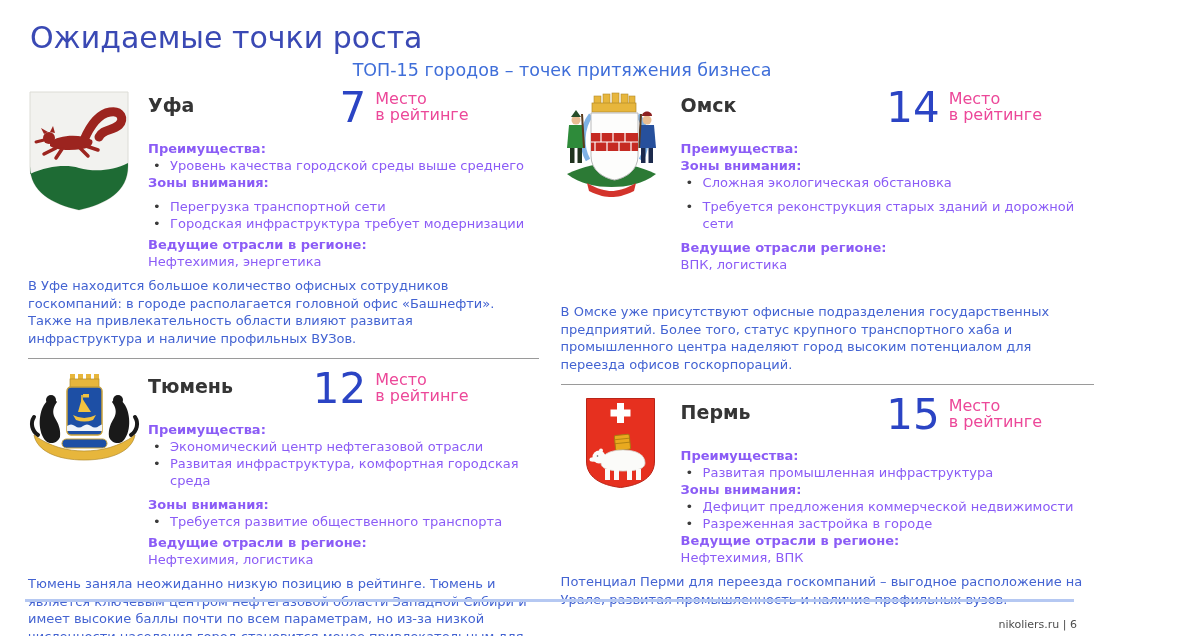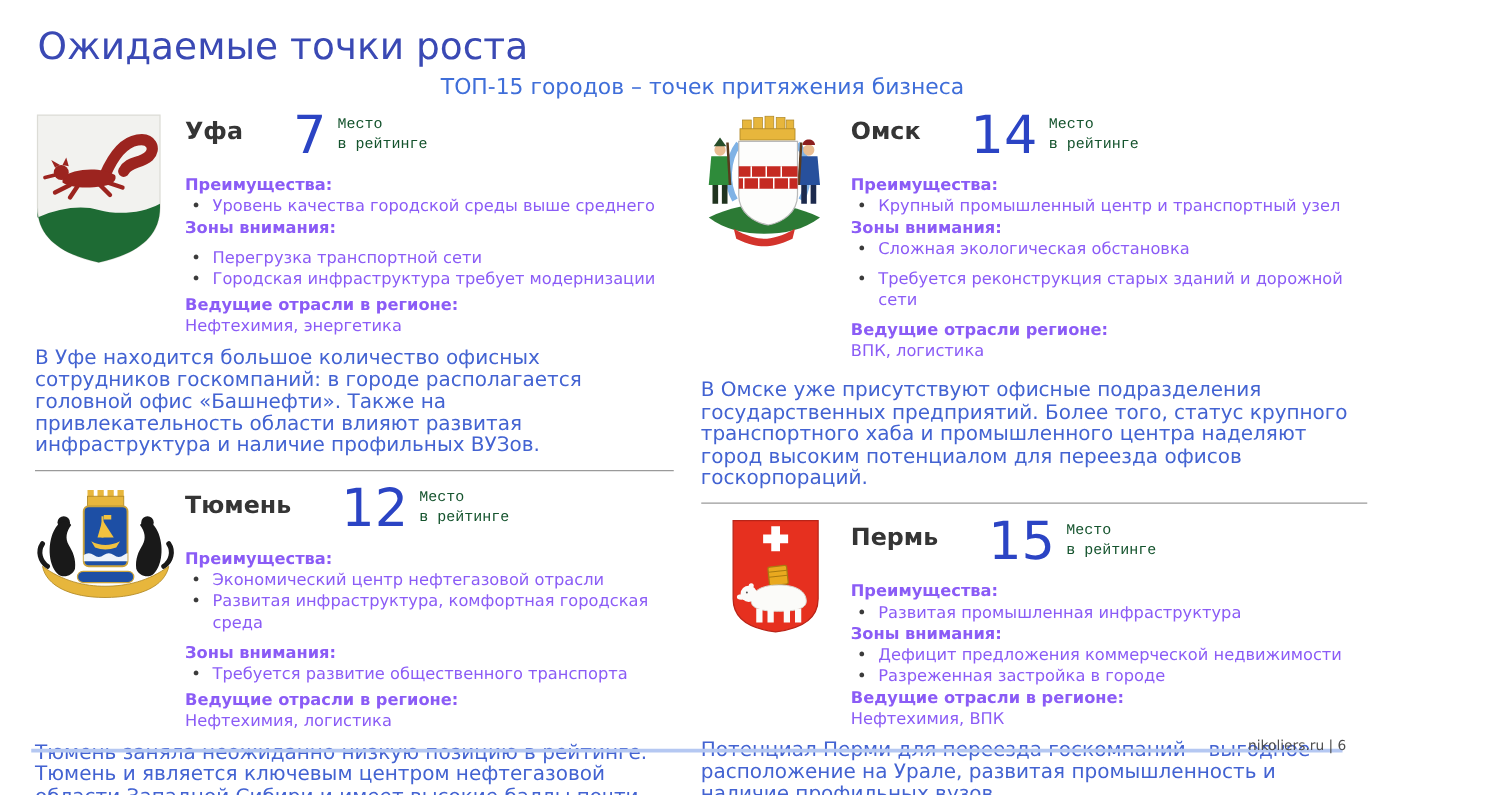--- a/index.html
+++ b/index.html
@@ -21,46 +21,46 @@
 
   
   .city-card { display:grid; grid-template-columns:120px 1fr; align-items:start; }
   .c-ufa    { min-height:168px; }
   .c-tyumen { min-height:166px; }
   .c-omsk   { min-height:208px; }
   .c-perm   { min-height:170px; }
   .crest { padding-top:2px; }
   .crest-center { display:flex; justify-content:center; }
 
-  .card-head { display:flex; justify-content:flex-start; align-items:flex-start;gap:40px; }
+  .card-head { display:flex; justify-content:space-between; align-items:flex-start; }
   .col-left  .card-head { padding-right:70px; }
   .col-right .card-head { padding-right:52px; }
   .city-name { font-size:19px; font-weight:bold; color:#353535; margin-top:6px; }
   .rank { display:flex; gap:9px; }
   .rank-number { font-size:42px; line-height:40px; color:#2b44c4; }
-  .rank-caption { font-size:12px; line-height:16px; color:#14532d; padding-top:3px;font-family:Liberation Mono, monospace; }
+  .rank-caption { font-size:16px; line-height:16px; color:#ec4899; padding-top:3px; }
   .rank-caption span { display:block; }
 
   
   .card-body { margin-top:12px; font-size:13px; line-height:17px; color:#8b5cf6; }
   .sec-heading { font-weight:bold; }
   .bullet { display:flex; }
   .bullet::before { content:"•"; flex:none; width:17px; padding-left:5px; color:#3b3b3b; }
   .gap { margin-top:7px; }
   .gap-sm { margin-top:4px; }
   .narrow { max-width:335px; }
   .plain { }
 
   
-  .comment { font-size:16px; line-height:17.5px; color:#4363d2; margin-top:7px; }
+  .comment { font-size:13px; line-height:17.5px; color:#4363d2; margin-top:7px; }
   .col-left  .comment { max-width:500px; }
   .col-right .comment { max-width:535px; }
   .divider { border:none; border-top:1.5px solid #9a9a9a; margin:11px 0 10px 0; }
   .bottom-rule { position:absolute; left:25px; right:20px; top:599px; height:2.5px; background:#b5c8f2; }
-  .footer { position:absolute; right:17px; top:590px; font-size:11px; color:#4d4d4d; }
+  .footer { position:absolute; right:17px; top:618px; font-size:11px; color:#4d4d4d; }
 </style>
 </head>
 <body>
 
 <div class="slide">
 
   <div class="header">
     <div class="title">Ожидаемые точки роста</div>
     <div class="subtitle">ТОП-15 городов – точек притяжения бизнеса</div>
   </div>
@@ -216,23 +216,20 @@
               <div class="rank">
                 <span class="rank-number">14</span>
                 <span class="rank-caption">
                   <span>Место</span>
                   <span>в рейтинге</span>
                 </span>
               </div>
             </div>
             <div class="card-body">
               <div class="sec-heading">Преимущества:</div>
-              <div class="bullet">
-                  <span>Крупный промышленный центр и транспортный узел</span>
-                </div>
               <div class="sec-heading">Зоны внимания:</div>
               <div class="bullet">
                   <span>Сложная экологическая обстановка</span>
                 </div>
               <div class="bullet gap">
                   <span>Требуется реконструкция старых зданий и дорожной сети</span>
                 </div>
               <div class="sec-heading gap">Ведущие отрасли регионе:</div>
               <div class="plain">ВПК, логистика</div>
             </div>

